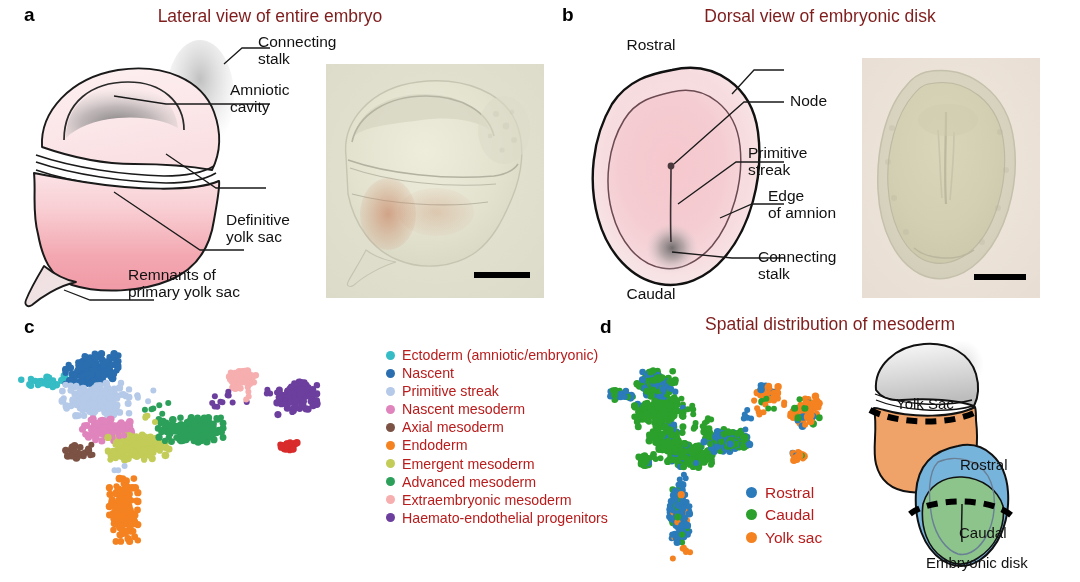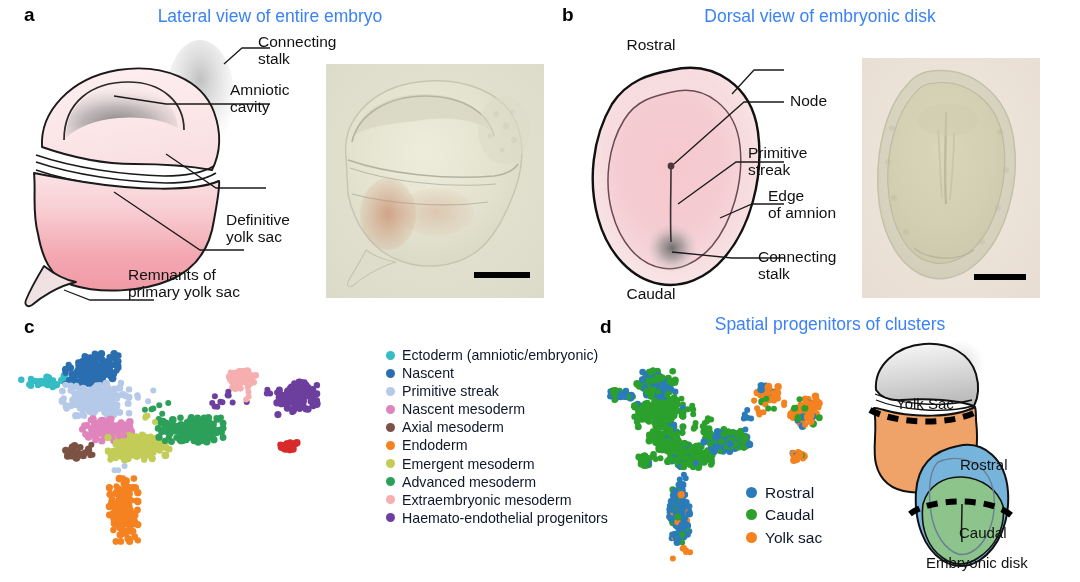--- a/index.html
+++ b/index.html
@@ -1,25 +1,25 @@
 <!DOCTYPE html>
 <html><head>
 <meta charset="utf-8">
 <style>
   html,body{margin:0;padding:0;background:#ffffff;}
   body{width:1080px;height:582px;overflow:hidden;font-family:"Liberation Sans",sans-serif;color:#1a1a1a;}
   #fig{position:relative;width:1080px;height:582px;background:#fff;}
   .panel-letter{position:absolute;font-weight:bold;font-size:19px;color:#000;font-family:"Liberation Sans",sans-serif;letter-spacing:-0.5px;}
-  .panel-title{position:absolute;font-size:17.5px;color:#3b82f6;text-align:center;white-space:nowrap;}
+  .panel-title{position:absolute;font-size:17.5px;color:#7f1d1d;text-align:center;white-space:nowrap;}
   .anno{position:absolute;font-size:15.5px;color:#111;line-height:1.12;white-space:pre-line;}
   .anno.c{text-align:center;}
   .legend{position:absolute;}
   .legend-row{display:flex;align-items:center;height:18.1px;}
   .legend-dot{width:9px;height:9px;border-radius:50%;flex:0 0 auto;margin-right:7px;}
-  .legend-label{font-size:14.2px;color:#0f172a;white-space:nowrap;line-height:1;}
+  .legend-label{font-size:14.2px;color:#b91c1c;white-space:nowrap;line-height:1;}
   .legend-row.big{height:22.5px;}
   .legend-row.big .legend-dot{width:11px;height:11px;margin-right:8px;}
   .legend-row.big .legend-label{font-size:15.5px;}
   .micro{position:absolute;overflow:hidden;}
   svg{display:block;overflow:visible;}
   .inset-label{position:absolute;font-size:15px;color:#111;white-space:nowrap;}
 </style>
 </head>
 <body>
 
@@ -1475,21 +1475,21 @@
       <span class="legend-dot" style="background: rgb(246, 174, 174);"></span>
       <span class="legend-label">Extraembryonic mesoderm</span>
     </div>
     <div class="legend-row">
       <span class="legend-dot" style="background: rgb(108, 63, 158);"></span>
       <span class="legend-label">Haemato-endothelial progenitors</span>
     </div>
   </div>
 
   <div class="panel-letter" style="left:600px;top:316px;">d</div>
-  <div class="panel-title" style="left:640px;top:314px;width:380px;">Spatial progenitors of clusters</div>
+  <div class="panel-title" style="left:640px;top:314px;width:380px;">Spatial distribution of mesoderm</div>
 
   <svg id="umap-d" style="position:absolute;left:598px;top:348px;" width="270" height="230" viewBox="0 0 270 230">
       <circle cx="22.47" cy="45.51" r="3.80" fill="#2ca02c"></circle>
       <circle cx="12.76" cy="43.56" r="3.31" fill="#2b7bba"></circle>
       <circle cx="17.81" cy="47.15" r="3.21" fill="#2b7bba"></circle>
       <circle cx="14.98" cy="42.34" r="3.19" fill="#2ca02c"></circle>
       <circle cx="28.32" cy="46.07" r="3.50" fill="#2b7bba"></circle>
       <circle cx="20.09" cy="44.38" r="3.35" fill="#2ca02c"></circle>
       <circle cx="34.91" cy="48.73" r="3.02" fill="#2ca02c"></circle>
       <circle cx="33.33" cy="47.51" r="3.68" fill="#2b7bba"></circle>

